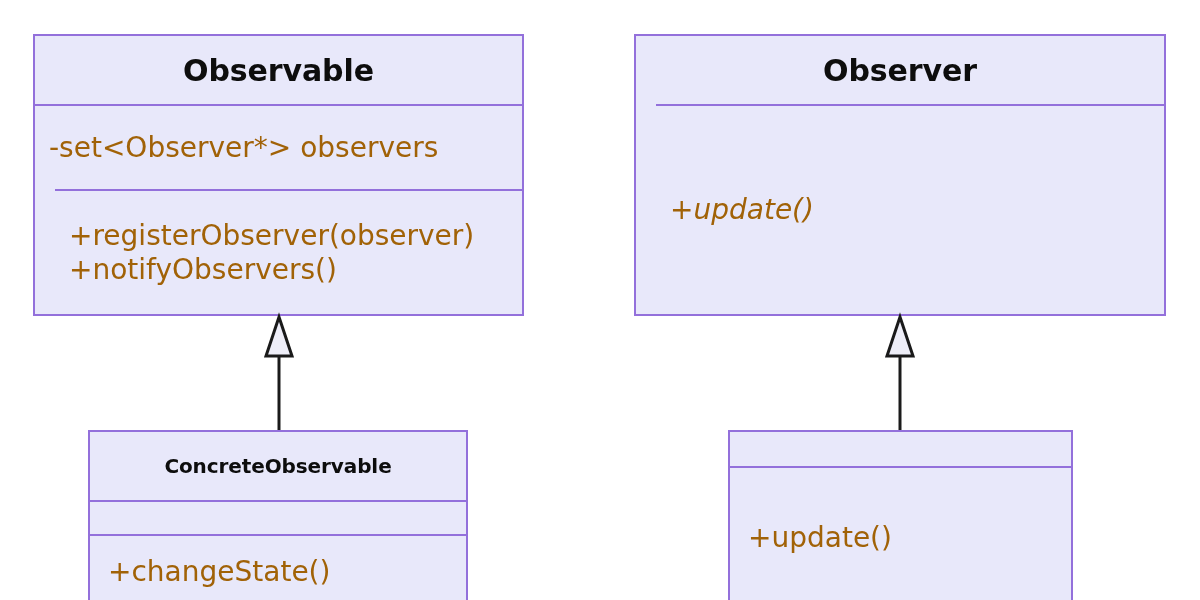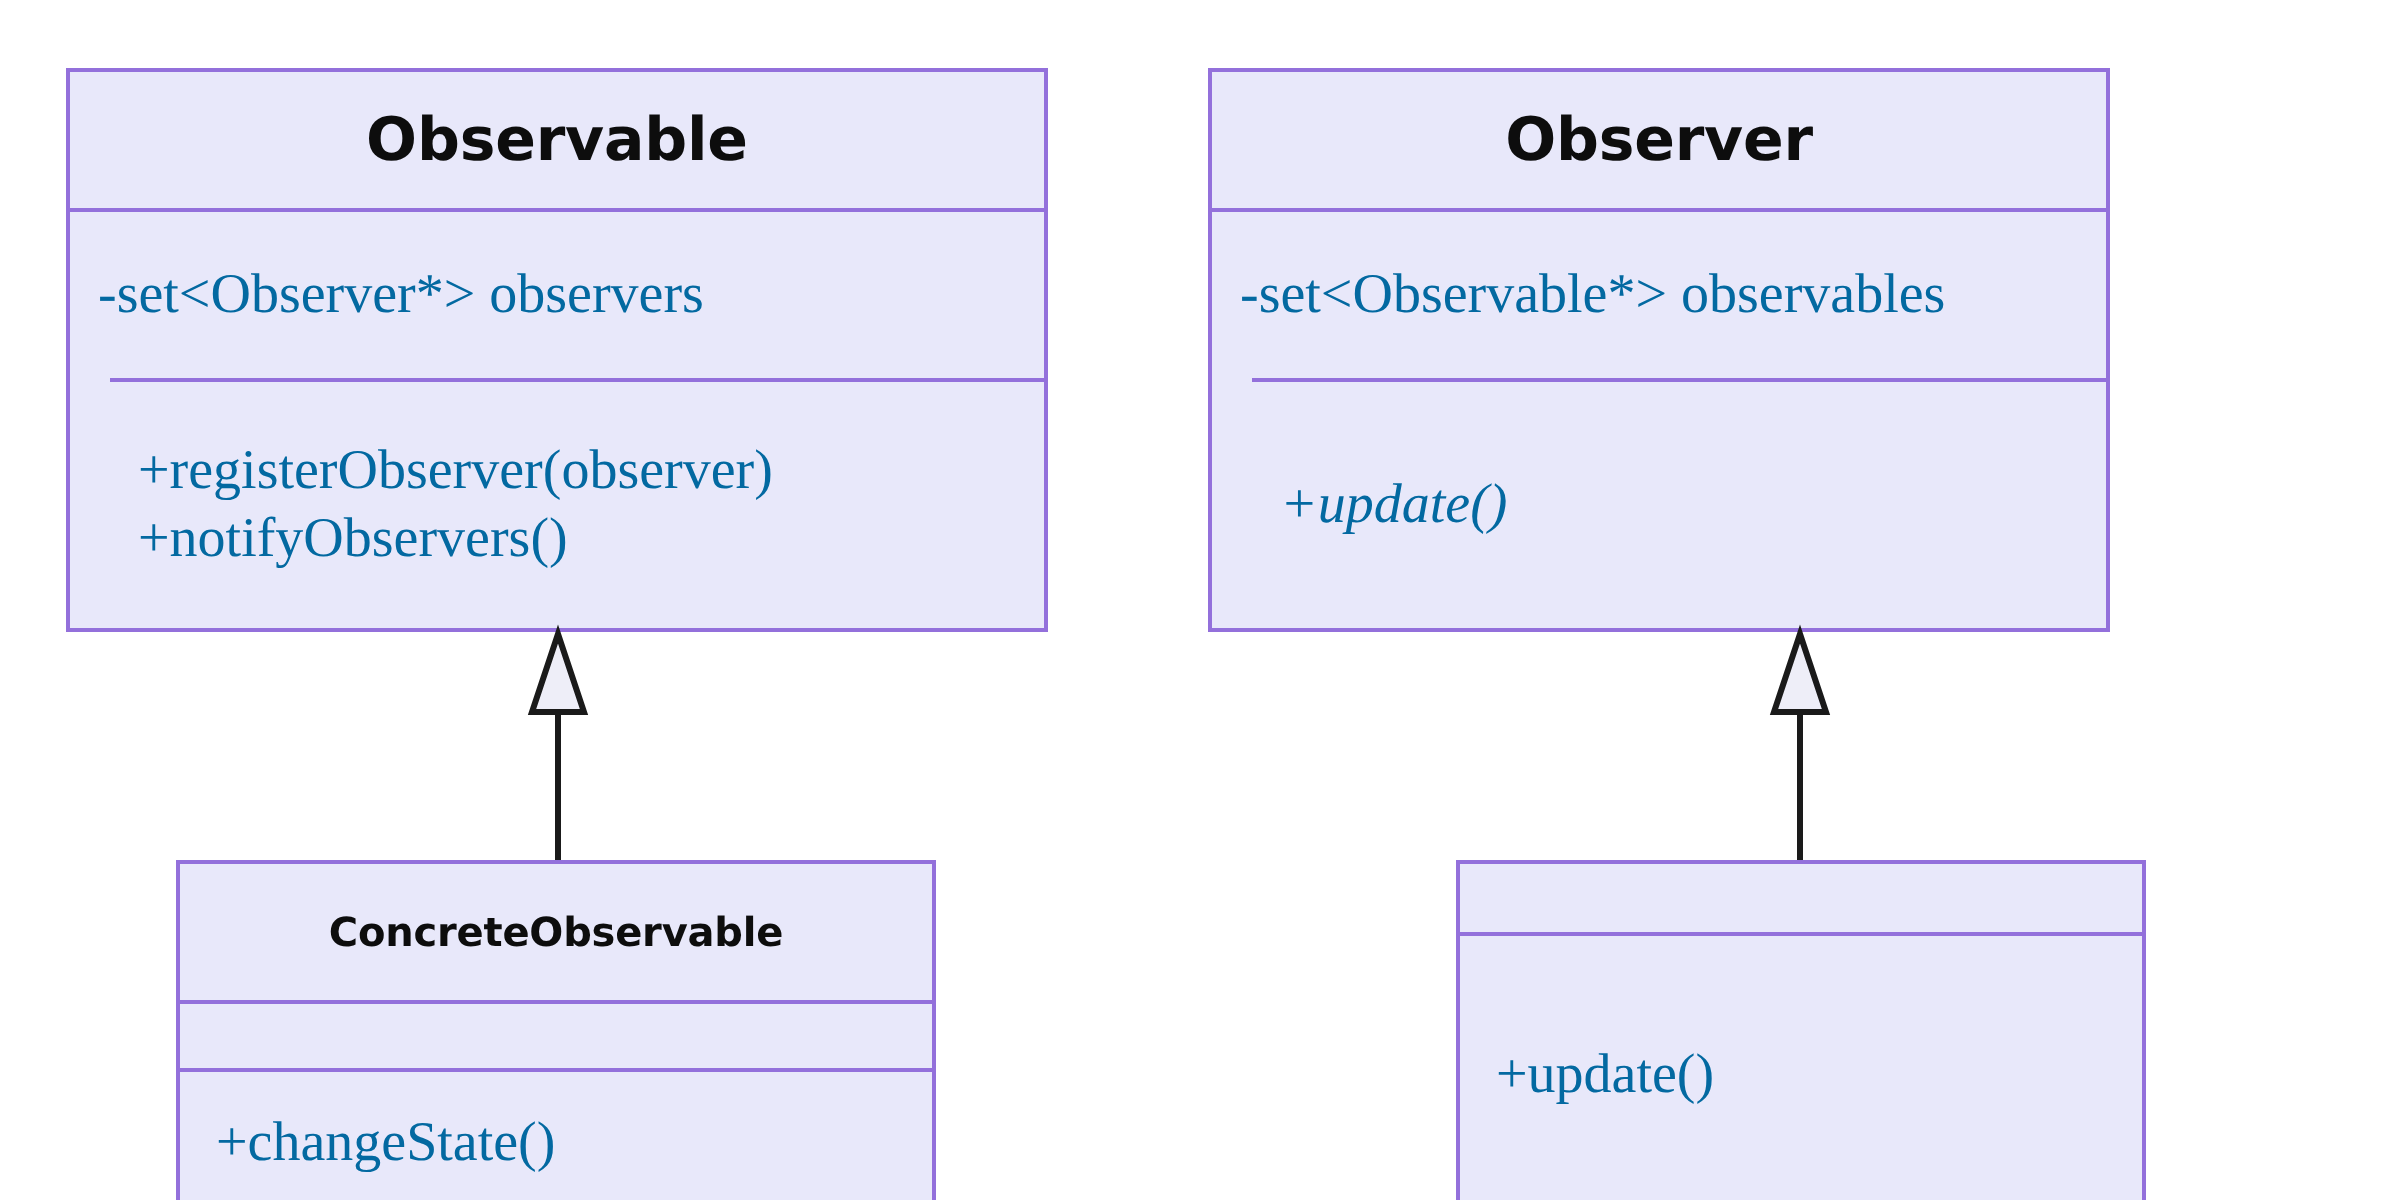--- a/index.html
+++ b/index.html
@@ -49,24 +49,23 @@
   }
 
   
   .cmp-body {
     display: flex;
     flex-direction: column;
     justify-content: center;
     padding-left: 14px;
   }
   .member {
-    color: #0369a1;
+    color: #a16207;
     white-space: nowrap;
     line-height: 1.18;
-    font-family: Liberation Serif, serif;
   }
   .member.abstract {
     font-style: italic;
   }
   .cmp-empty {
     
   }
 
   
   .super .class-name { font-size: 30px; }
@@ -104,26 +103,23 @@
     </div>
     <div class="compartment cmp-body cmp-attrs">
       <span class="member">-set&lt;Observer*&gt; observers</span>
     </div>
     <div class="compartment cmp-body cmp-ops">
       <span class="member">+registerObserver(observer)</span>
       <span class="member">+notifyObservers()</span>
     </div>
   </div>
 
-  <div class="uml-class super" style="left:604px; top:34px; width:451px; height:282px;">
+  <div class="uml-class super" style="left:634px; top:34px; width:532px; height:282px;">
     <div class="compartment cmp-name">
       <span class="class-name">Observer</span>
-    </div>
-    <div class="compartment cmp-body cmp-attrs">
-      <span class="member">-set&lt;Observable*&gt; observables</span>
     </div>
     <div class="compartment cmp-body cmp-ops">
       <span class="member abstract">+update()</span>
     </div>
   </div>
 
   <div class="generalization" style="left:264px; top:316px; width:30px; height:116px;">
     <svg width="30" height="116" viewBox="0 0 30 116">
       <line x1="15" y1="40" x2="15" y2="116" stroke="#1a1a1a" stroke-width="3"></line>
       <polygon points="15,1 28,40 2,40" fill="#eeeef8" stroke="#1a1a1a" stroke-width="3" stroke-linejoin="miter"></polygon>

